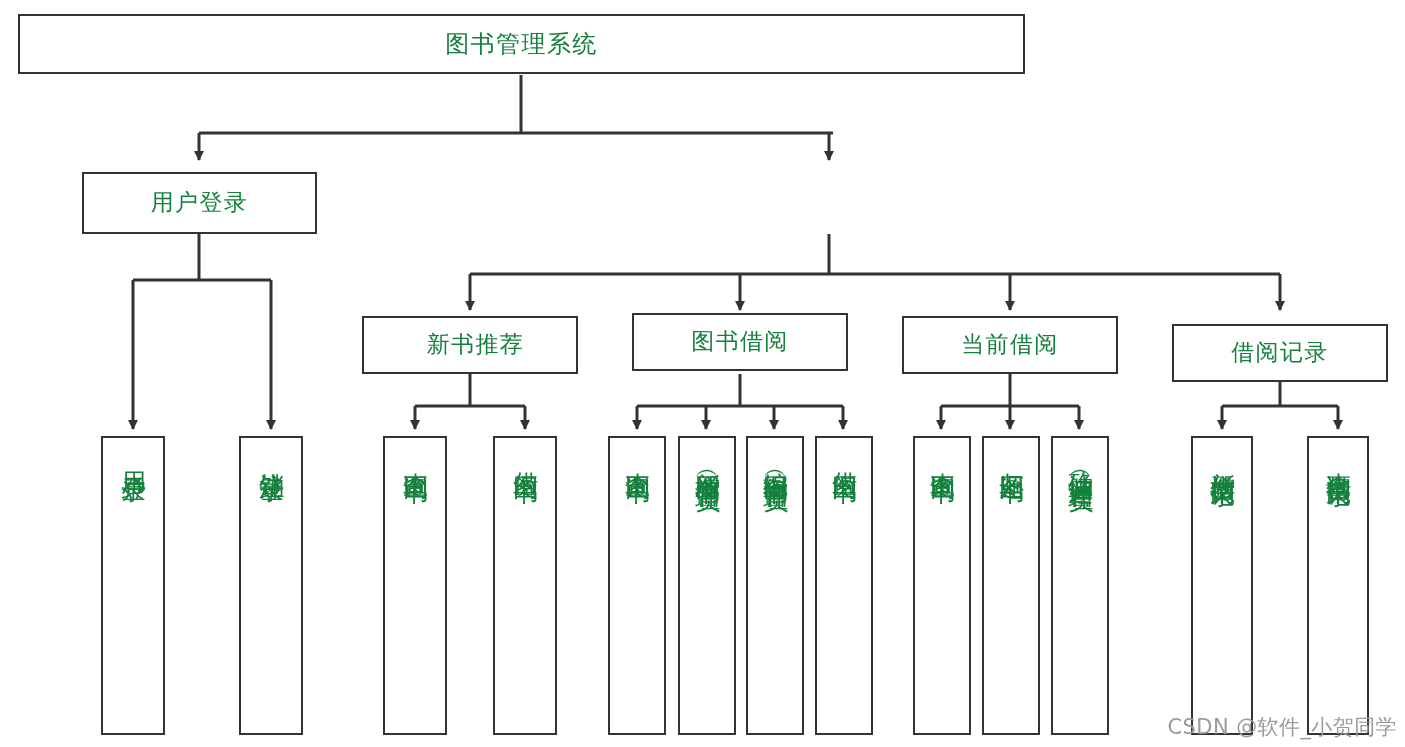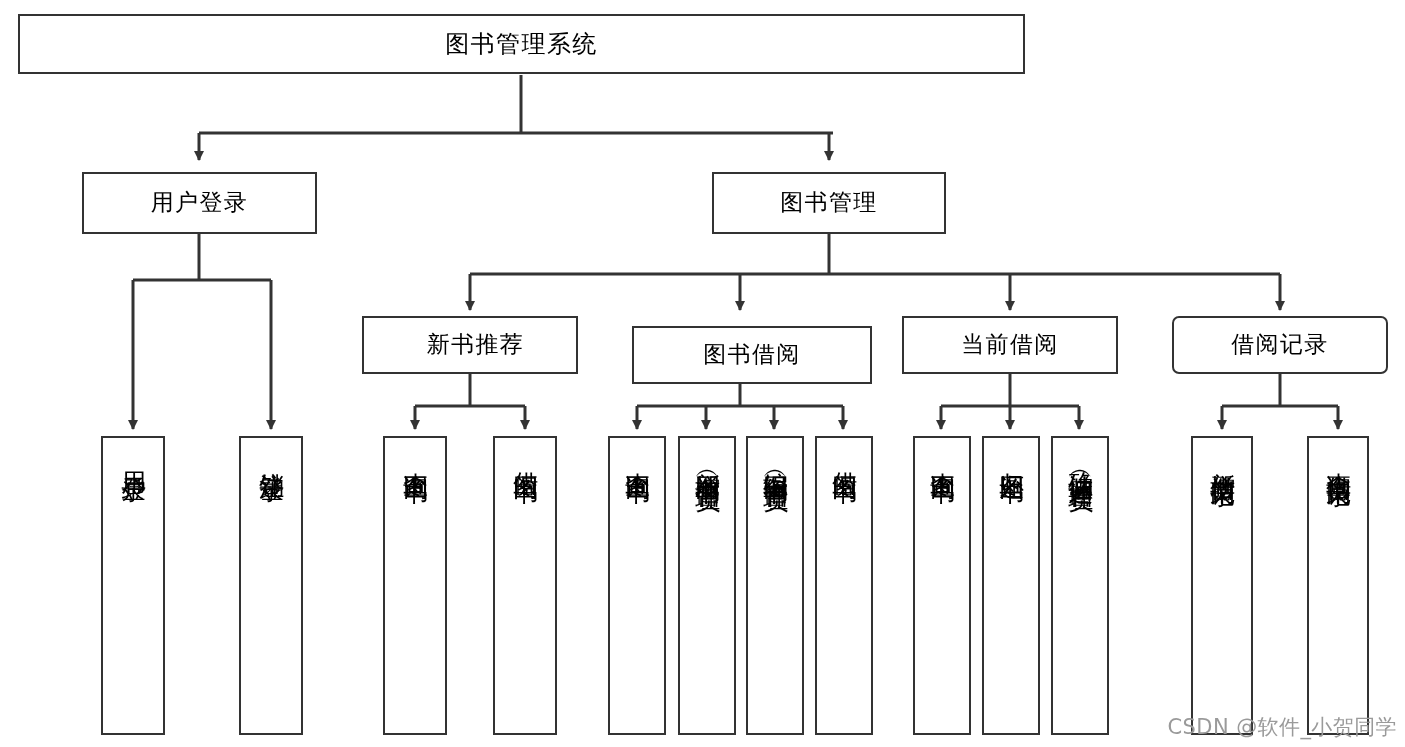--- a/index.html
+++ b/index.html
@@ -27,21 +27,21 @@
     pointer-events: none;
   }
   .node {
     position: absolute;
     box-sizing: border-box;
     background: #ffffff;
     border: 2px solid #333333;
     display: flex;
     align-items: center;
     justify-content: center;
-    color: #000000;
+    color: #15803d;
     z-index: 2;
   }
   .node .lbl {
     display: block;
     text-align: center;
     line-height: 1.18;
     letter-spacing: 0.06em;
   }
   
   .node.horz .lbl {
@@ -132,37 +132,34 @@
   </svg>
 
   <div class="node horz root" style="left:18px; top:14px; width:1007px; height:60px;">
     <span class="lbl">图书管理系统</span>
   </div>
 
   <div class="node horz" style="left:82px; top:172px; width:235px; height:62px;">
     <span class="lbl">用户登录</span>
   </div>
 
-  <div class="node horz" style="left:712px; top:172px; width:234px; height:62px;">
-    <span class="lbl">图书管理</span>
-  </div>
 
   <div class="node horz" style="left:362px; top:316px; width:216px; height:58px;padding-left:11px;">
     <span class="lbl">新书推荐</span>
   </div>
 
-  <div class="node horz" style="left:632px; top:326px; width:240px; height:58px;">
+  <div class="node horz" style="left:632px; top:313px; width:216px; height:58px;">
     <span class="lbl">图书借阅</span>
   </div>
 
   <div class="node horz" style="left:902px; top:316px; width:216px; height:58px;align-items:center;">
     <span class="lbl">当前借阅</span>
   </div>
 
-  <div class="node horz" style="left:1172px; top:316px; width:216px; height:58px;border-radius:7px;">
+  <div class="node horz" style="left:1172px; top:324px; width:216px; height:58px;">
     <span class="lbl">借阅记录</span>
   </div>
 
   <div class="node leaf" style="left:101px; top:436px; width:64px; height:299px;">
     <span class="lbl">用户登录</span>
   </div>
 
   <div class="node leaf" style="left:239px; top:436px; width:64px; height:299px;">
     <span class="lbl">注销登录</span>
   </div>

